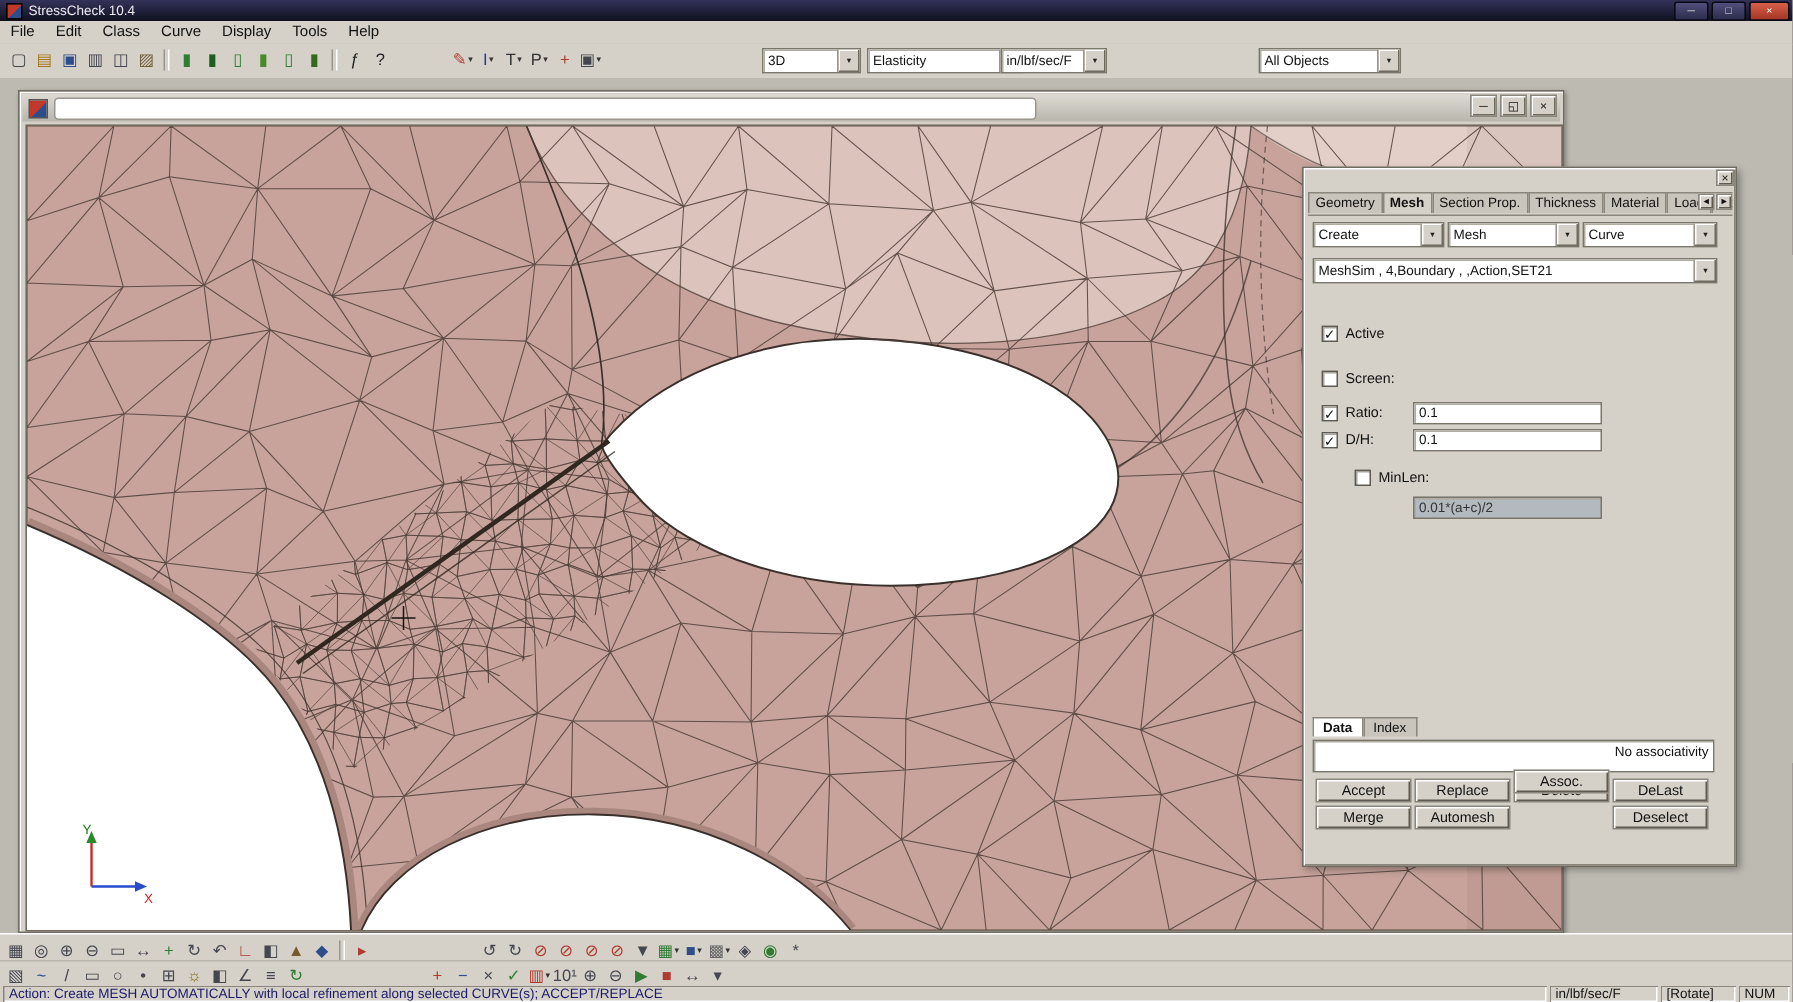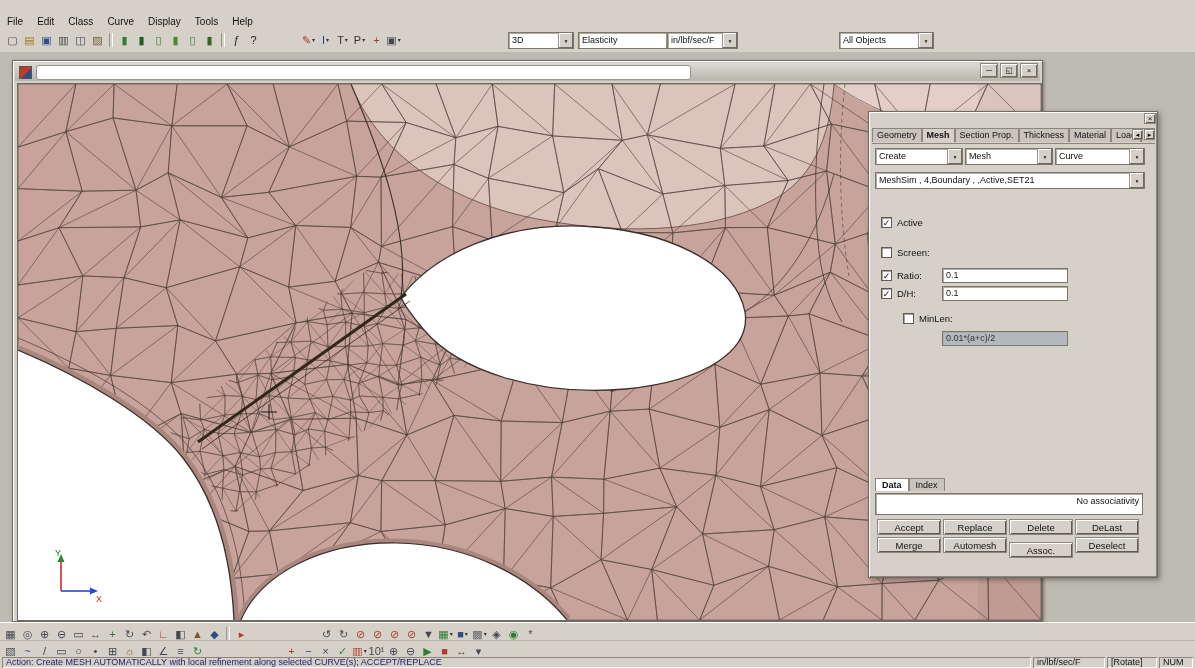--- a/index.html
+++ b/index.html
@@ -86,20 +86,29 @@
              align-items:center;font-size:9px;gap:2px;padding:0 2px;box-sizing:border-box;}
   .sp{box-shadow:inset 1px 1px 0 #8a867c,inset -1px -1px 0 #fff;height:11px;display:flex;align-items:center;
       padding:0 4px;box-sizing:border-box;white-space:nowrap;overflow:hidden;}
   .sp.action{flex:1;color:#1a1a6a;}
 </style>
 </head>
 <body>
 
 <div class="app">
 
+  <div class="titlebar">
+    <span class="app-ico"></span>
+    <span class="t">StressCheck 10.4</span>
+    <span class="wctl">
+      <span class="wb">─</span>
+      <span class="wb">□</span>
+      <span class="wb close">×</span>
+    </span>
+  </div>
 
   <div class="menubar">
     <span class="mi">File</span>
     <span class="mi">Edit</span>
     <span class="mi">Class</span>
     <span class="mi">Curve</span>
     <span class="mi">Display</span>
     <span class="mi">Tools</span>
     <span class="mi">Help</span>
   </div>
@@ -269,21 +278,21 @@
     </span>
     <span class="combo" style="left:96px;top:36px;width:88px;">
       <span class="val">Mesh</span>
       <span class="arr">▼</span>
     </span>
     <span class="combo" style="left:186px;top:36px;width:90px;">
       <span class="val">Curve</span>
       <span class="arr">▼</span>
     </span>
     <span class="combo" style="left:6px;top:60px;width:270px;">
-      <span class="val">MeshSim , 4,Boundary , ,Active,SET21</span>
+      <span class="val">MeshSim , 4,Boundary , ,Action,SET21</span>
       <span class="arr">▼</span>
     </span>
 
     <div class="drow" style="top:104px;">
       <span class="cb">✓</span>
       <span class="cbl">Active</span>
     </div>
     <div class="drow" style="top:134px;">
       <span class="cb"></span>
       <span class="cbl">Screen:</span>
@@ -310,21 +319,21 @@
     <div class="assoc">
       <span>No associativity</span>
     </div>
 
     <span class="dbtn btn3d" style="left:8px;top:407px;">Accept</span>
     <span class="dbtn btn3d" style="left:74px;top:407px;">Replace</span>
     <span class="dbtn btn3d" style="left:140px;top:407px;">Delete</span>
     <span class="dbtn btn3d" style="left:206px;top:407px;">DeLast</span>
     <span class="dbtn btn3d" style="left:8px;top:425px;">Merge</span>
     <span class="dbtn btn3d" style="left:74px;top:425px;">Automesh</span>
-    <span class="dbtn btn3d" style="left:140px;top:430px;text-align:center;">Assoc.</span>
+    <span class="dbtn btn3d" style="left:140px;top:401px;text-align:center;">Assoc.</span>
     <span class="dbtn btn3d" style="left:206px;top:425px;">Deselect</span>
   </div>
 
   <div class="toolbar-b1">
     <span id="tb-b1-left" class="icon-row" style="left:2px;">
         <span class="ic">
           <span class="g" style="color: rgb(68, 71, 79);">▦</span>
         </span>
         <span class="ic">
           <span class="g" style="color: rgb(68, 71, 79);">◎</span>

